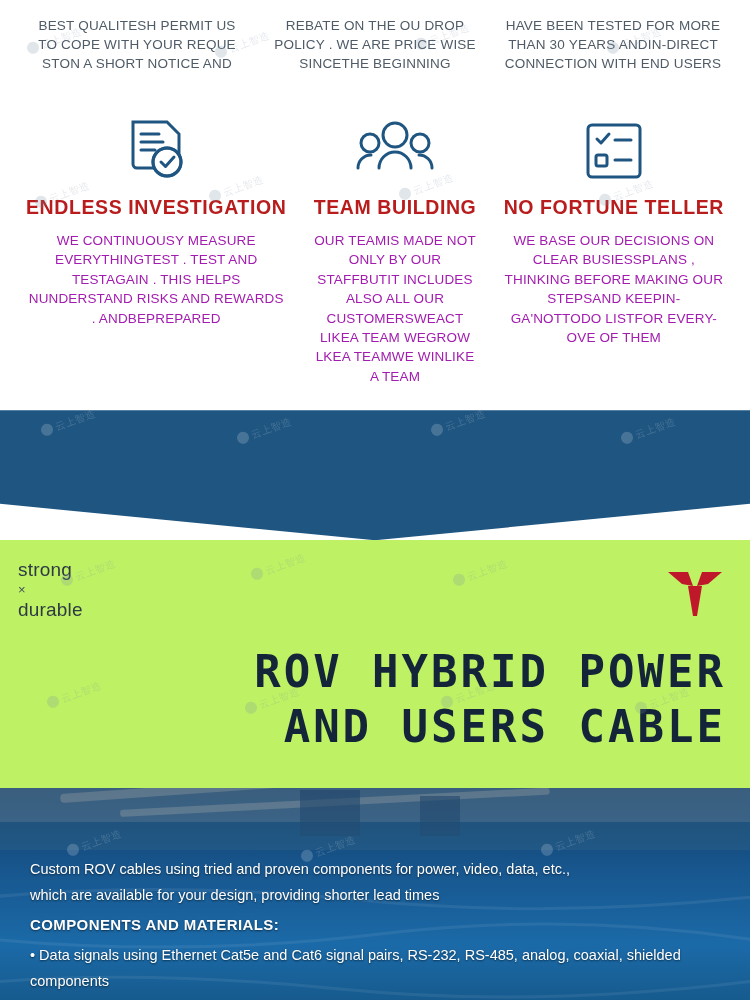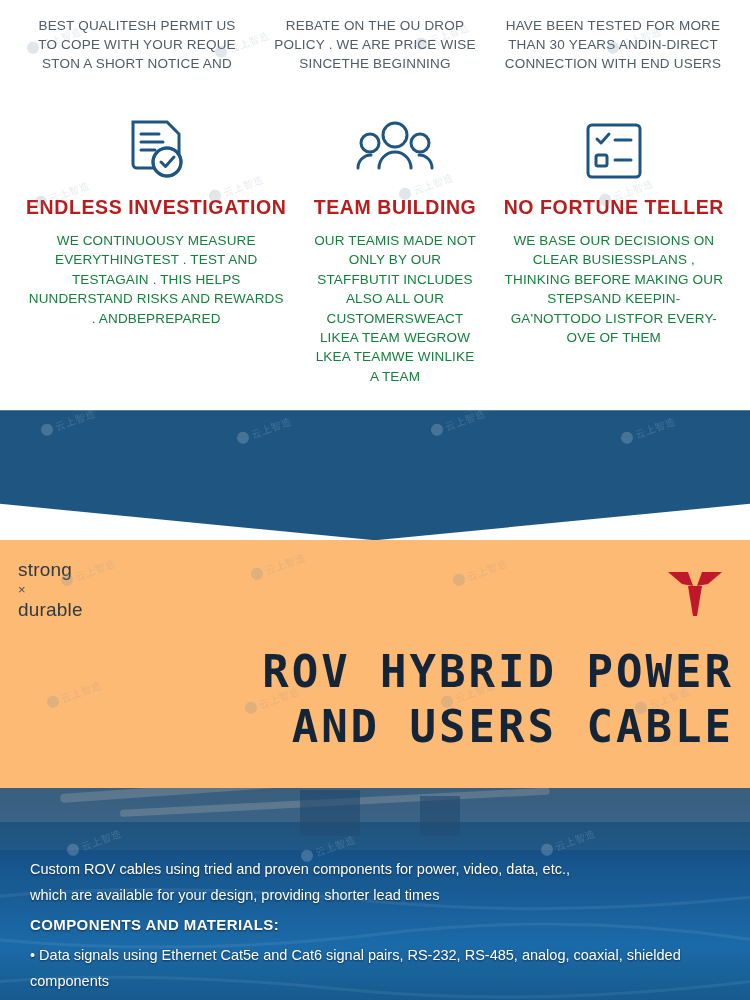--- a/index.html
+++ b/index.html
@@ -47,40 +47,40 @@
   }
   .feature h3 {
     color: #b91c1c;
     font-size: 19.5px;
     font-weight: 700;
     letter-spacing: .6px;
     margin-bottom: 12px;
     white-space: nowrap;
   }
   .feature p {
-    color: #15803d;
+    color: #a21caf;
     font-size: 13.5px;
     line-height: 19.4px;
     letter-spacing: .15px;
   }
 
   
   .band {
     position: relative;
     height: 130px;
     background: #1f5581;
     clip-path: polygon(0 0, 100% 0, 100% 72%, 50% 100%, 0 72%);
   }
 
   
   .title-block {
     position: relative;
     height: 248px;
-    background: #fdba74;
-    padding: 18px 16px 0 18px;
+    background: #bef264;
+    padding: 18px 24px 0 18px;
   }
   .strong-durable {
     color: #2e3a44;
     font-size: 19px;
     line-height: 24px;
     letter-spacing: .2px;
   }
   .strong-durable .x { font-size: 13px; color:#45525c; display:block; line-height:16px;}
   .logo-mark {
     position: absolute;

